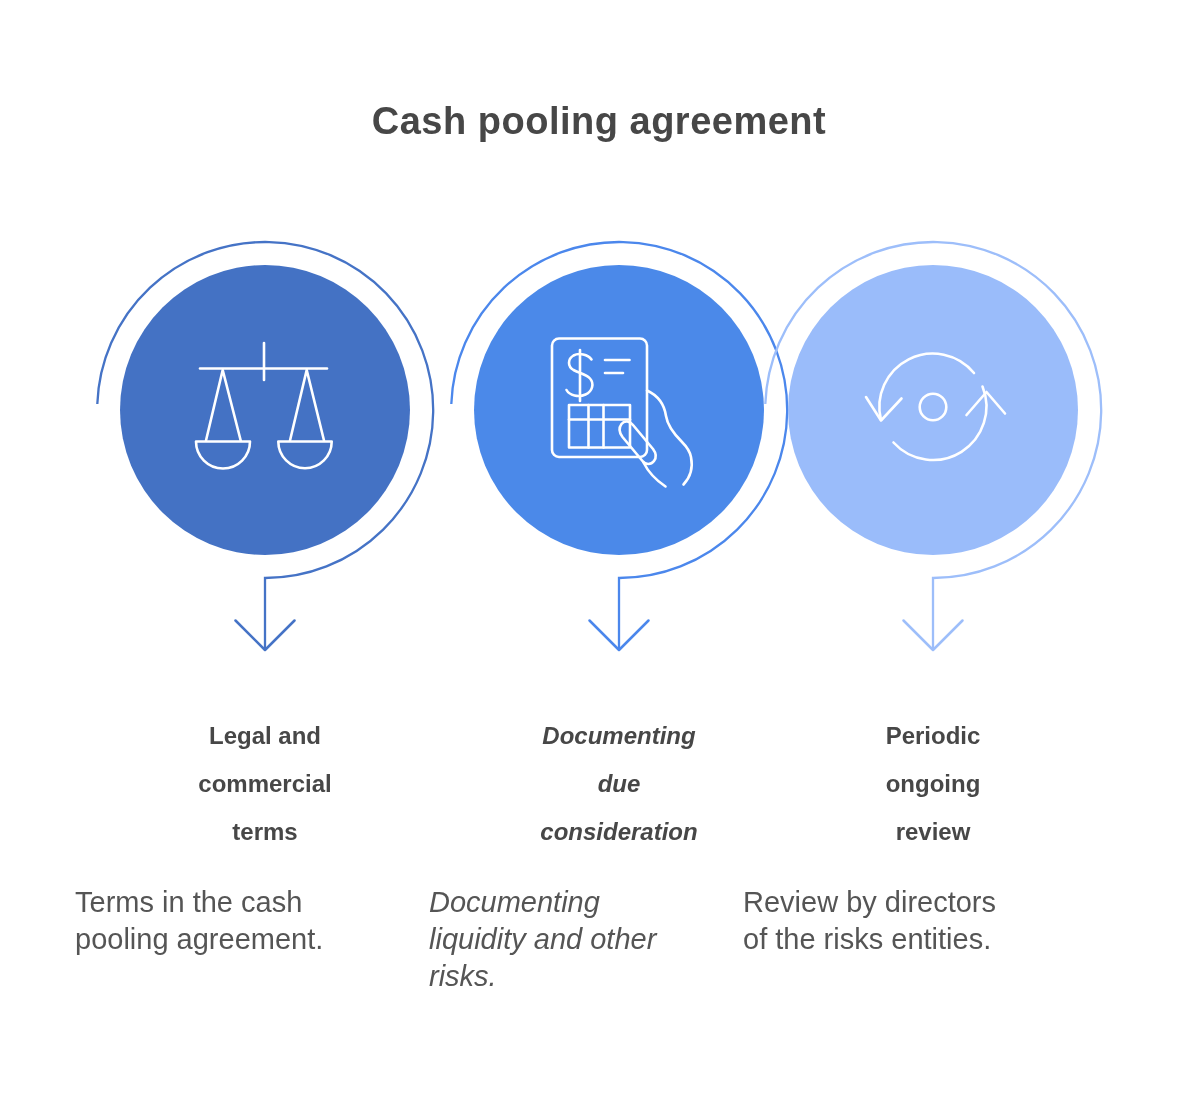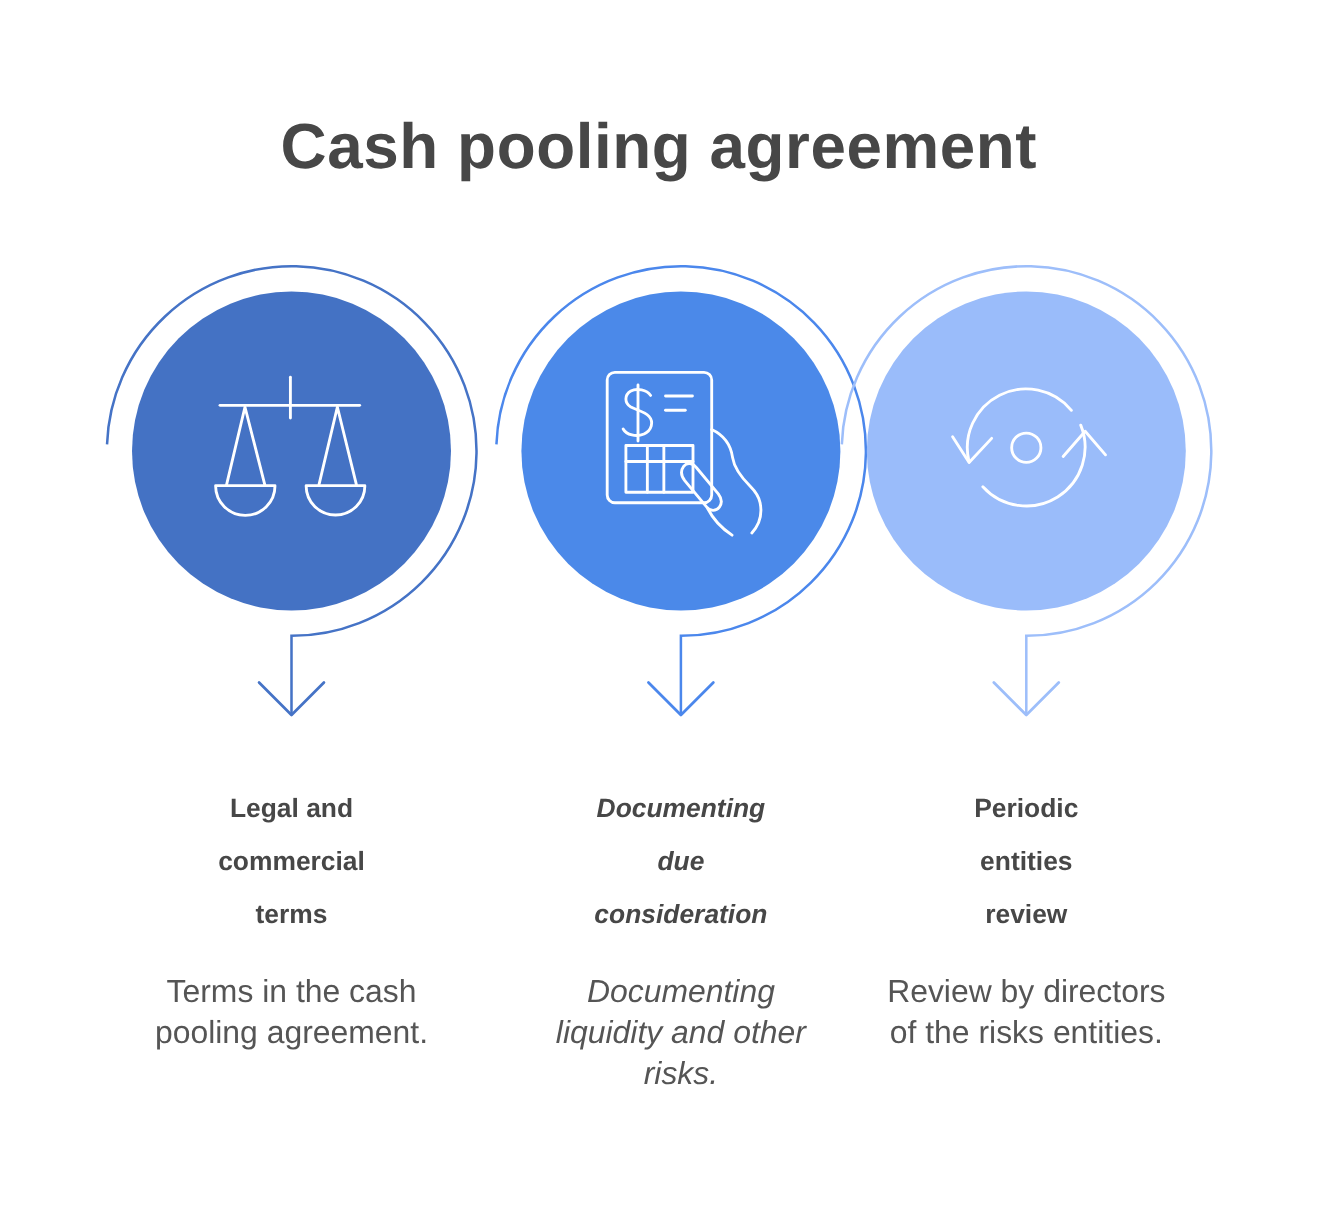--- a/index.html
+++ b/index.html
@@ -6,33 +6,33 @@
   .canvas{
     position:relative;
     width:1198px;height:1104px;
     background:#ffffff;
     overflow:hidden;
     font-family:"Liberation Sans","DejaVu Sans",sans-serif;
   }
   .title{
     position:absolute;top:100px;left:0;width:1198px;
     margin:0;text-align:center;
-    font-size:58px;font-weight:700;color:#474747;letter-spacing:.5px;
+    font-size:38px;font-weight:700;color:#474747;letter-spacing:.5px;
   }
   .unit{position:absolute;top:235px;width:380px;}
   .unit.u0{left:75px;} .unit.u1{left:429px;font-style:italic;} .unit.u2{left:743px;}
   .unit svg{display:block;}
   .step-heading{
     margin:47px 0 0 0;
     text-align:center;white-space:pre-line;
     font-size:24px;line-height:48px;font-weight:700;color:#474747;
   }
   .step-desc{
     margin:28px 0 0 0;
-    text-align:center;white-space:pre-line;
+    white-space:pre-line;
     font-size:29px;line-height:37px;font-weight:400;color:#555555;
   }
   .ring{fill:none;stroke-width:2.3px;}
   .chev{fill:none;stroke-width:2.5px;stroke-linecap:round;stroke-linejoin:round;}
   .ic{fill:none;stroke:#ffffff;stroke-width:2.6px;stroke-linecap:round;stroke-linejoin:round;}
 </style>
 </head>
 <body>
 
 <div class="canvas">
@@ -95,19 +95,19 @@
       <circle cx="190" cy="175" r="145" fill="#9ABCFA"></circle>
       <g>
         <circle class="ic" cx="190" cy="172" r="13.3"></circle>
         <path class="ic" d="M231 138 A53.4 53.4 0 0 0 138 185"></path>
         <path class="ic" d="M123 162 L138 185.5 L158.5 163.5"></path>
         <path class="ic" d="M150.5 207.5 A53.4 53.4 0 0 0 239.5 151.5"></path>
         <path class="ic" d="M223.5 180 L243.5 157 L262 178.5"></path>
       </g>
     </svg>
     <h2 class="step-heading">Periodic
-entities
+ongoing
 review</h2>
     <p class="step-desc">Review by directors
 of the risks entities.</p>
   </div>
 
 </div>
 
 </body></html>

